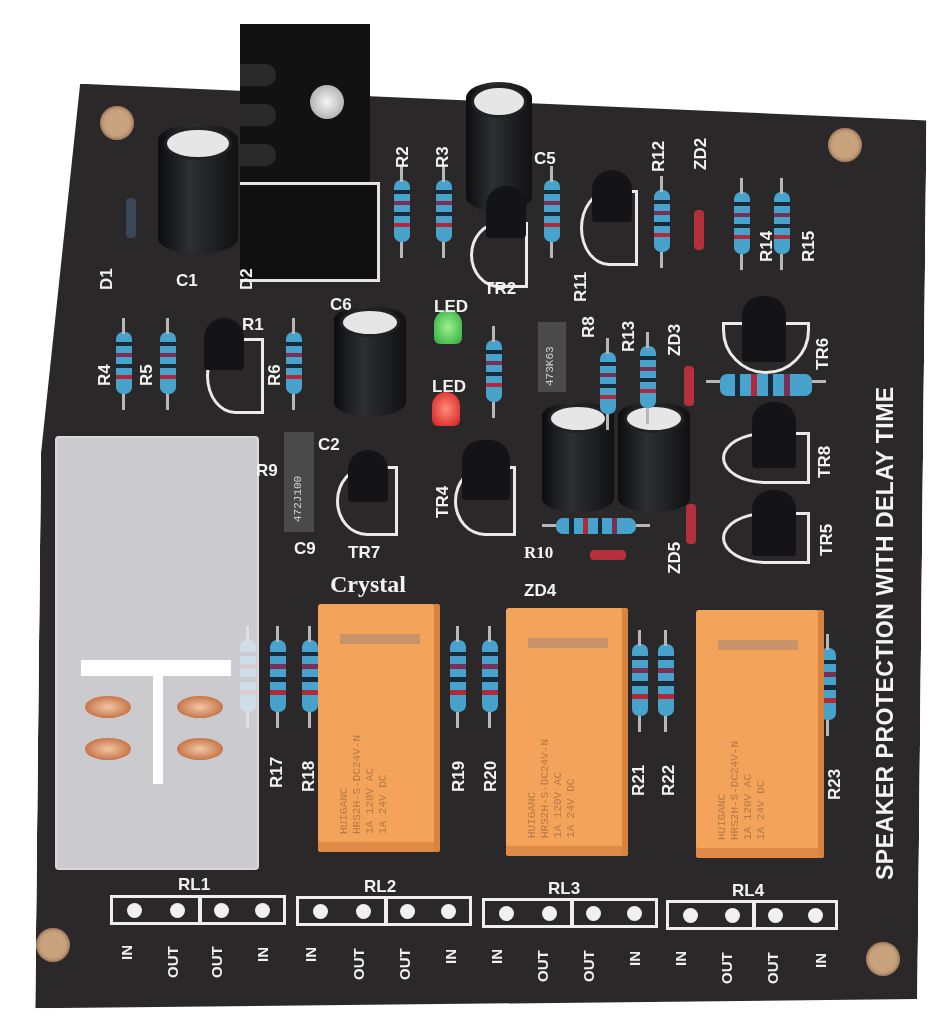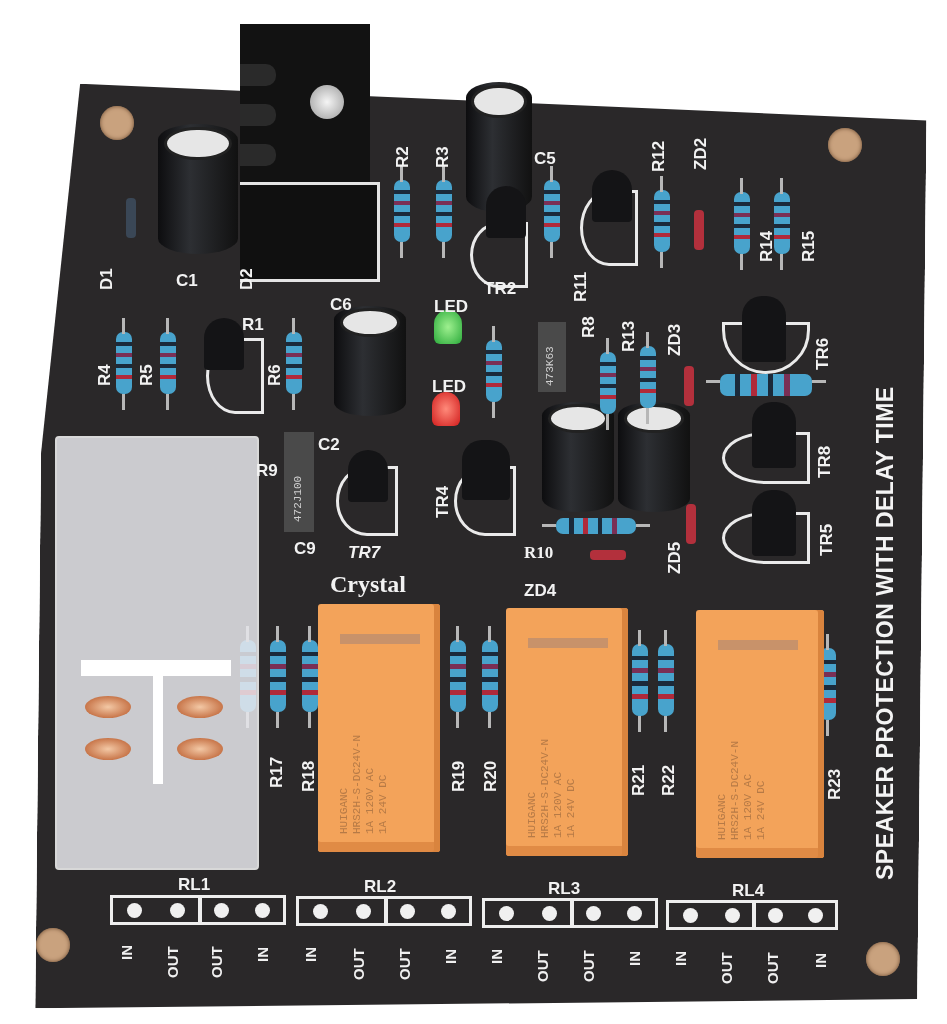--- a/index.html
+++ b/index.html
@@ -185,21 +185,21 @@
 <span class="silk rot" style="left:580px;top:338px;">R8</span>
 <span class="silk rot" style="left:620px;top:352px;">R13</span>
 <span class="silk rot" style="left:666px;top:356px;">ZD3</span>
 <span class="silk" style="left:242px;top:316px;">R1</span>
 <span class="silk rot" style="left:96px;top:386px;">R4</span>
 <span class="silk rot" style="left:138px;top:386px;">R5</span>
 <span class="silk rot" style="left:266px;top:386px;">R6</span>
 <span class="silk" style="left:318px;top:436px;">C2</span>
 <span class="silk" style="left:256px;top:462px;">R9</span>
 <span class="silk" style="left:294px;top:540px;">C9</span>
-<span class="silk" style="left:348px;top:544px;font-style:italic;">TR7</span>
+<span class="silk" style="left:348px;top:544px;">TR7</span>
 <span class="silk rot" style="left:434px;top:518px;">TR4</span>
 <span class="silk rot" style="left:814px;top:370px;">TR6</span>
 <span class="silk rot" style="left:816px;top:478px;">TR8</span>
 <span class="silk rot" style="left:818px;top:556px;">TR5</span>
 <span class="silk" style="left:524px;top:544px;font-family:Liberation Serif, serif;">R10</span>
 <span class="silk" style="left:524px;top:582px;">ZD4</span>
 <span class="silk rot" style="left:666px;top:574px;">ZD5</span>
 <span class="silk" style="left:330px;top:572px;font-size:24px;font-family:Liberation Serif, serif;">Crystal</span>
 <span class="silk rot" style="left:268px;top:788px;">R17</span>
 <span class="silk rot" style="left:300px;top:792px;">R18</span>

